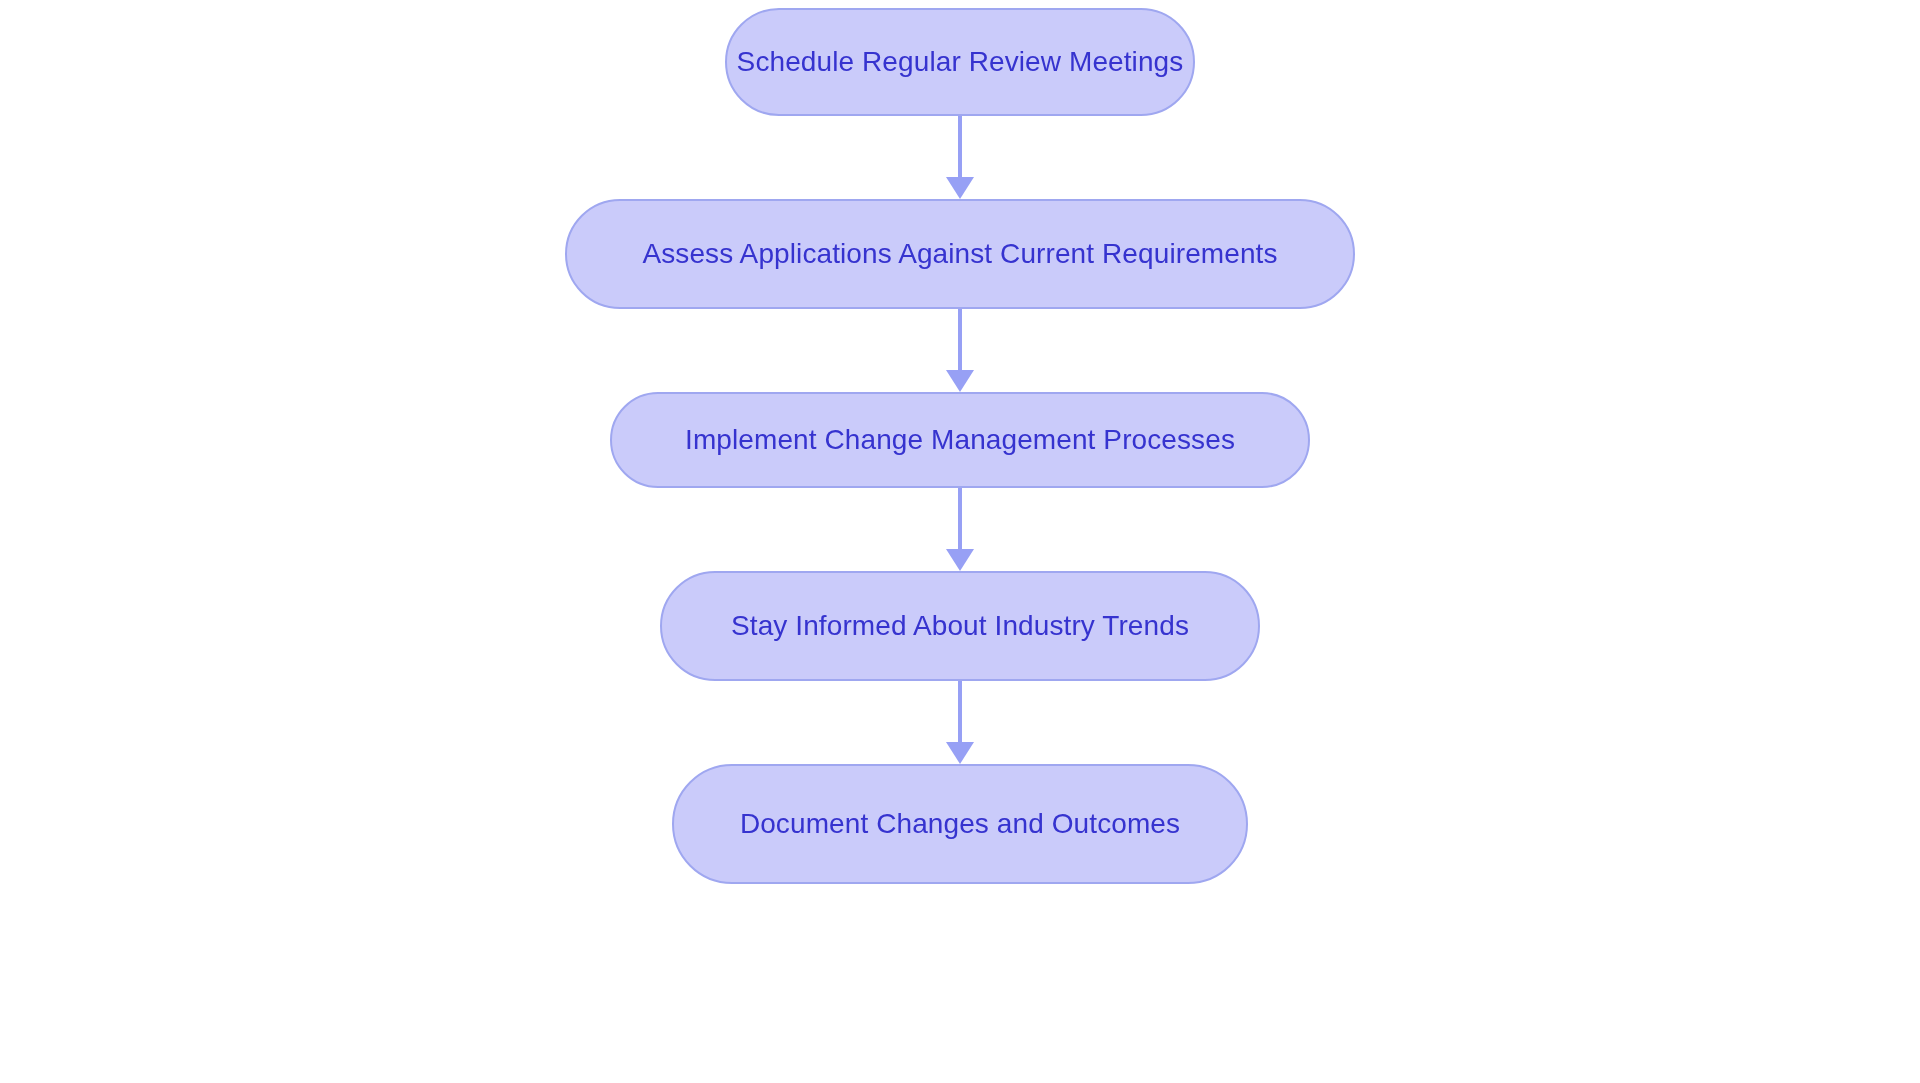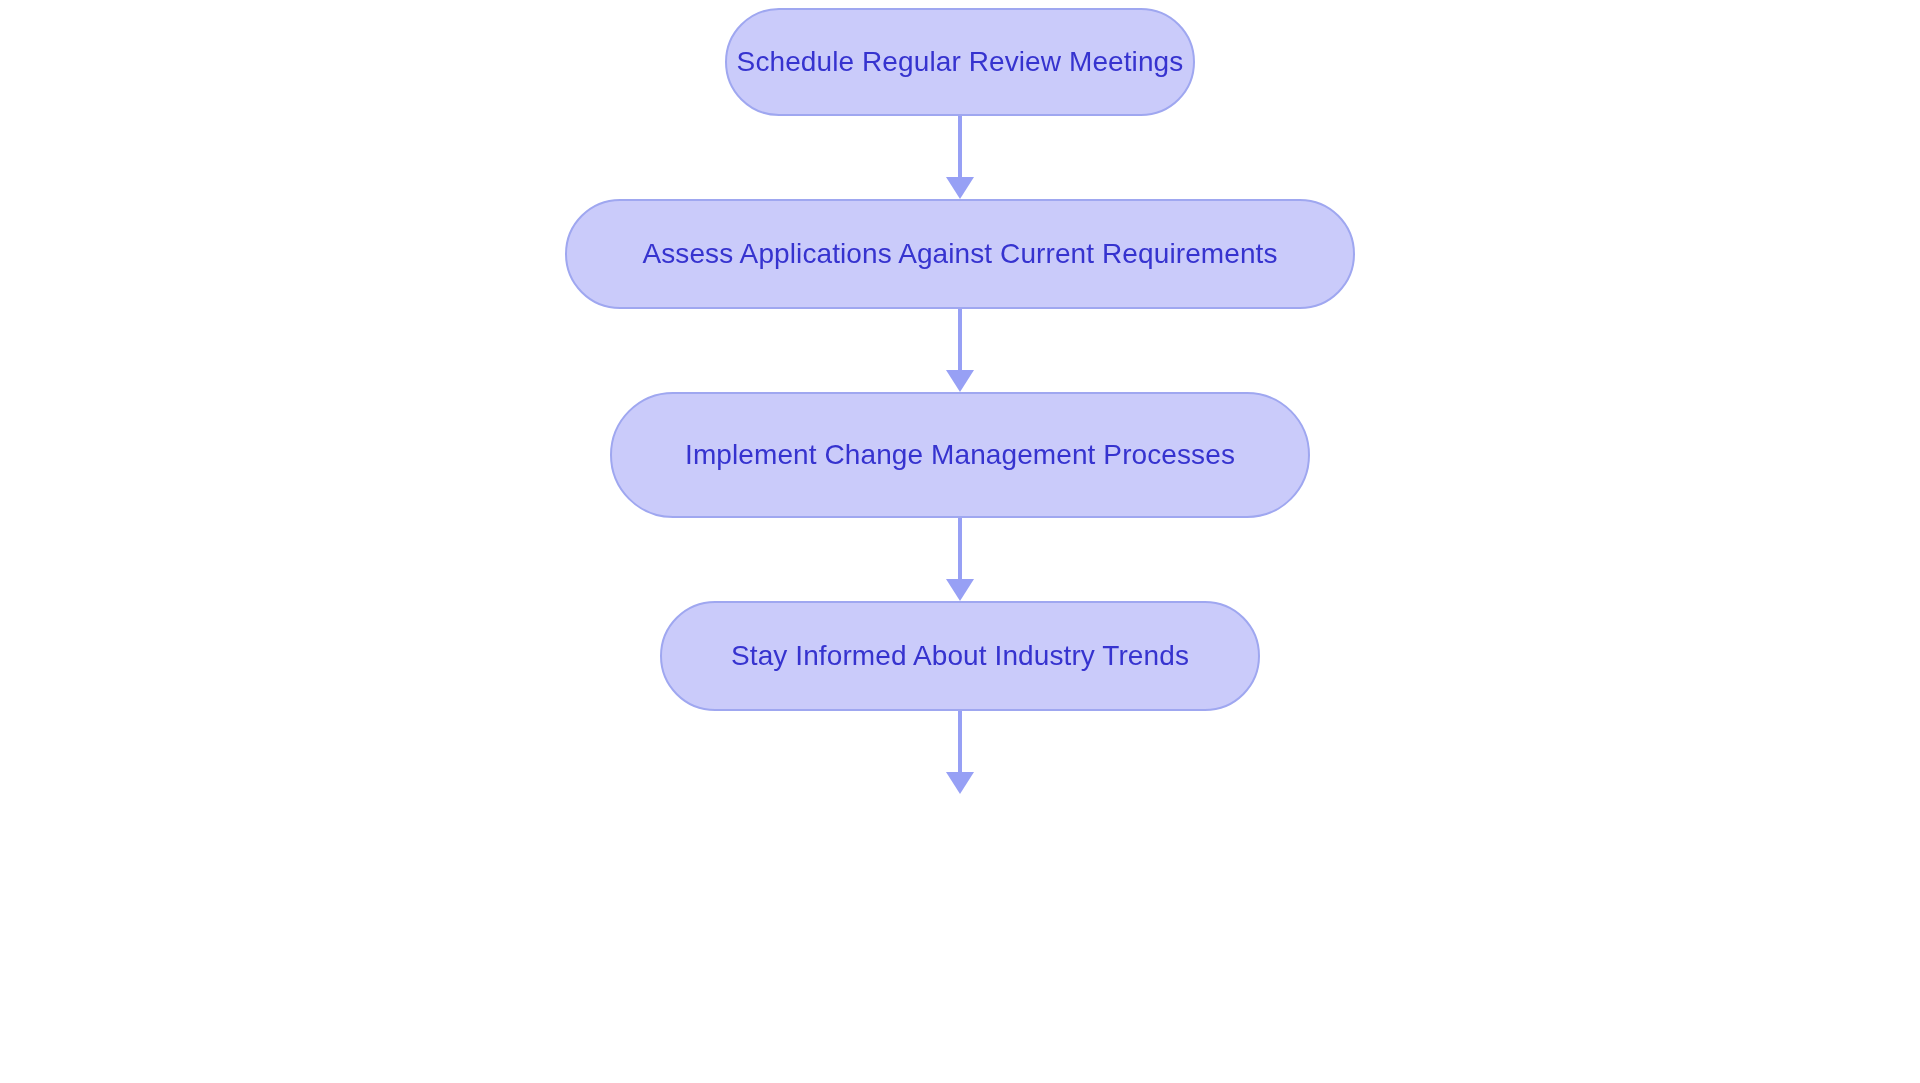--- a/index.html
+++ b/index.html
@@ -94,35 +94,40 @@
       <span>Assess Applications Against Current Requirements</span>
     </div>
   </div>
 
   <div class="connector">
     <div class="stem" style="height:62px;"></div>
     <div class="head"></div>
   </div>
 
   <div class="node-row">
-    <div class="node" style="width:700px;height:126px;">
+    <div class="node" style="width:700px;height:96px;">
       <span>Implement Change Management Processes</span>
     </div>
   </div>
 
   <div class="connector">
     <div class="stem" style="height:62px;"></div>
     <div class="head"></div>
   </div>
 
   <div class="node-row">
     <div class="node" style="width:600px;height:110px;text-align:right;">
       <span>Stay Informed About Industry Trends</span>
     </div>
   </div>
 
   <div class="connector">
     <div class="stem" style="height:62px;"></div>
     <div class="head"></div>
   </div>
 
+  <div class="node-row">
+    <div class="node" style="width:576px;height:120px;">
+      <span>Document Changes and Outcomes</span>
+    </div>
+  </div>
 
 </div>
 
 </body></html>

